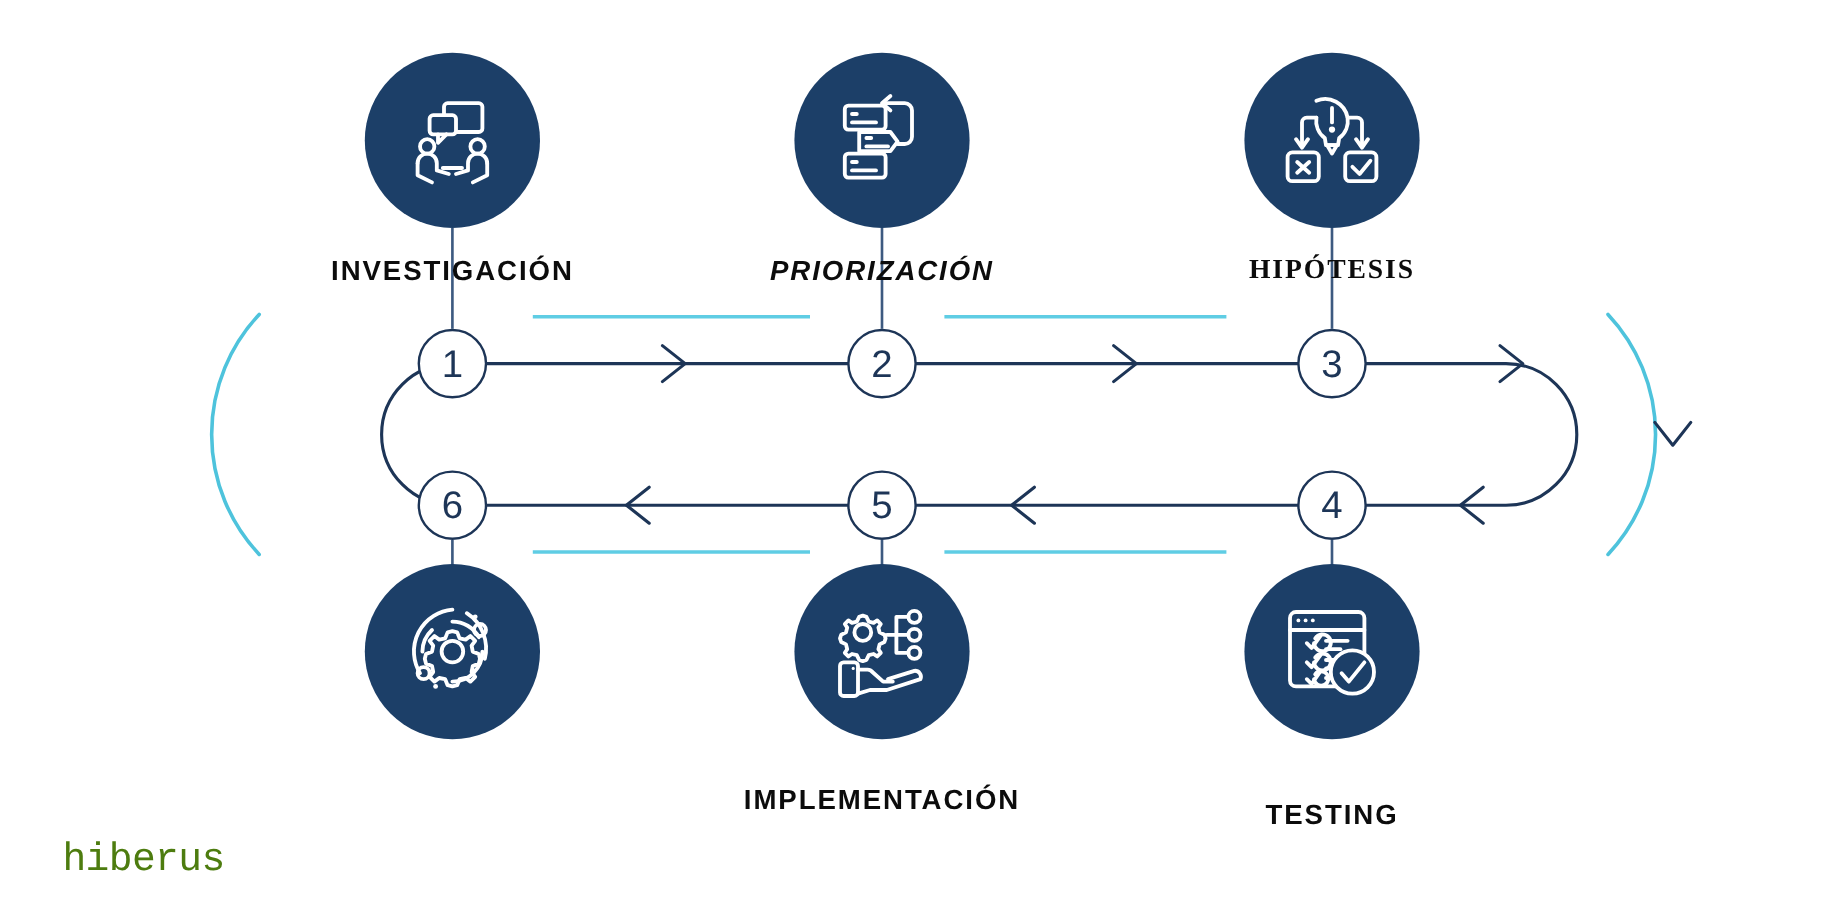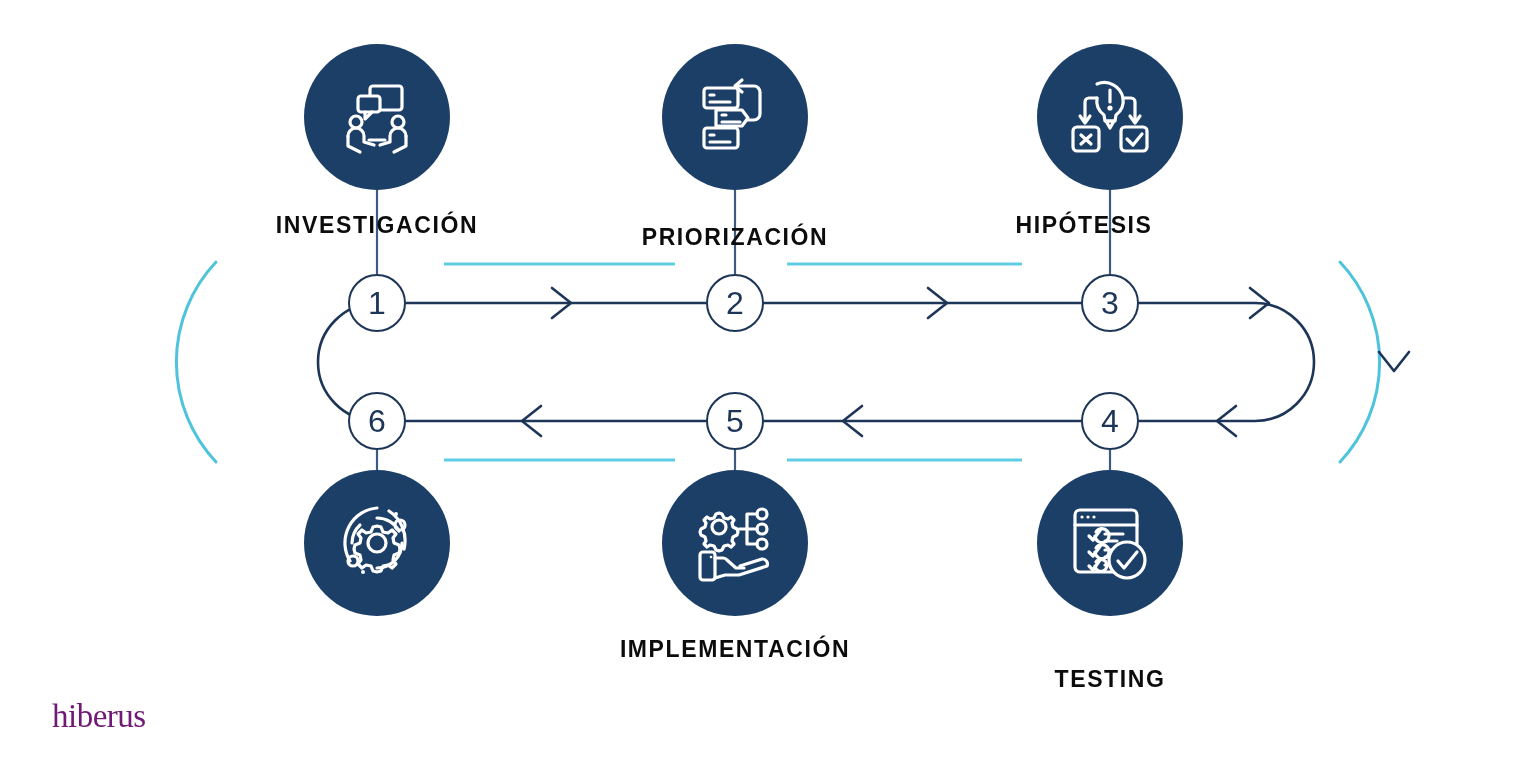--- a/index.html
+++ b/index.html
@@ -70,25 +70,25 @@
     font-size: 32px;
     color: #1d3557;
     transform: translate(-50%, -50%);
   }
 
   
   #logo {
     position: absolute;
     left: 52px;
     top: 698px;
-    font-family: Liberation Serif, serif;
+    font-family: Liberation Mono, monospace;
     font-size: 33px;
     font-weight: normal;
     letter-spacing: -0.5px;
-    color: #701a75;
+    color: #4d7c0f;
   }
 </style>
 </head>
 <body>
 
 <div id="stage">
 
   <svg id="track-svg" viewBox="0 0 1536 768">
 
     <path d="M 216 262 A 146 146 0 0 0 216 462" fill="none" stroke="#4ec3dc" stroke-width="3" stroke-linecap="round"></path>
@@ -238,25 +238,25 @@
         <path d="M 28 66 a 6 6 0 1 0 1 -4"></path>
         <path d="M 22 66 L 26 70 L 33 60"></path>
         <line x1="38" y1="65" x2="50" y2="65"></line>
         <circle cx="60" cy="60" r="18" fill="#1c3f68"></circle>
         <path d="M 51 61 L 57 68 L 70 52"></path>
       </svg>
     </span>
   </div>
 
   <div class="step-label" style="left:377px; top:212px;">INVESTIGACIÓN</div>
-  <div class="step-label" style="left:735px; top:224px;">PRIORIZACIÓN</div>
-  <div class="step-label" style="left:1084px; top:212px;">HIPÓTESIS</div>
+  <div class="step-label" style="left:735px; top:212px;font-style:italic;">PRIORIZACIÓN</div>
+  <div class="step-label" style="left:1110px; top:212px;font-family:Liberation Serif, serif;">HIPÓTESIS</div>
 
   <div class="step-label" style="left:1110px; top:666px;">TESTING</div>
-  <div class="step-label" style="left:735px; top:636px;">IMPLEMENTACIÓN</div>
+  <div class="step-label" style="left:735px; top:653px;">IMPLEMENTACIÓN</div>
 
   <div class="num-node" style="left:377px; top:303px;">1</div>
   <div class="num-node" style="left:735px; top:303px;">2</div>
   <div class="num-node" style="left:1110px; top:303px;">3</div>
   <div class="num-node" style="left:1110px; top:421px;">4</div>
   <div class="num-node" style="left:735px; top:421px;">5</div>
   <div class="num-node" style="left:377px; top:421px;">6</div>
 
   <div id="logo">hiberus</div>
 

